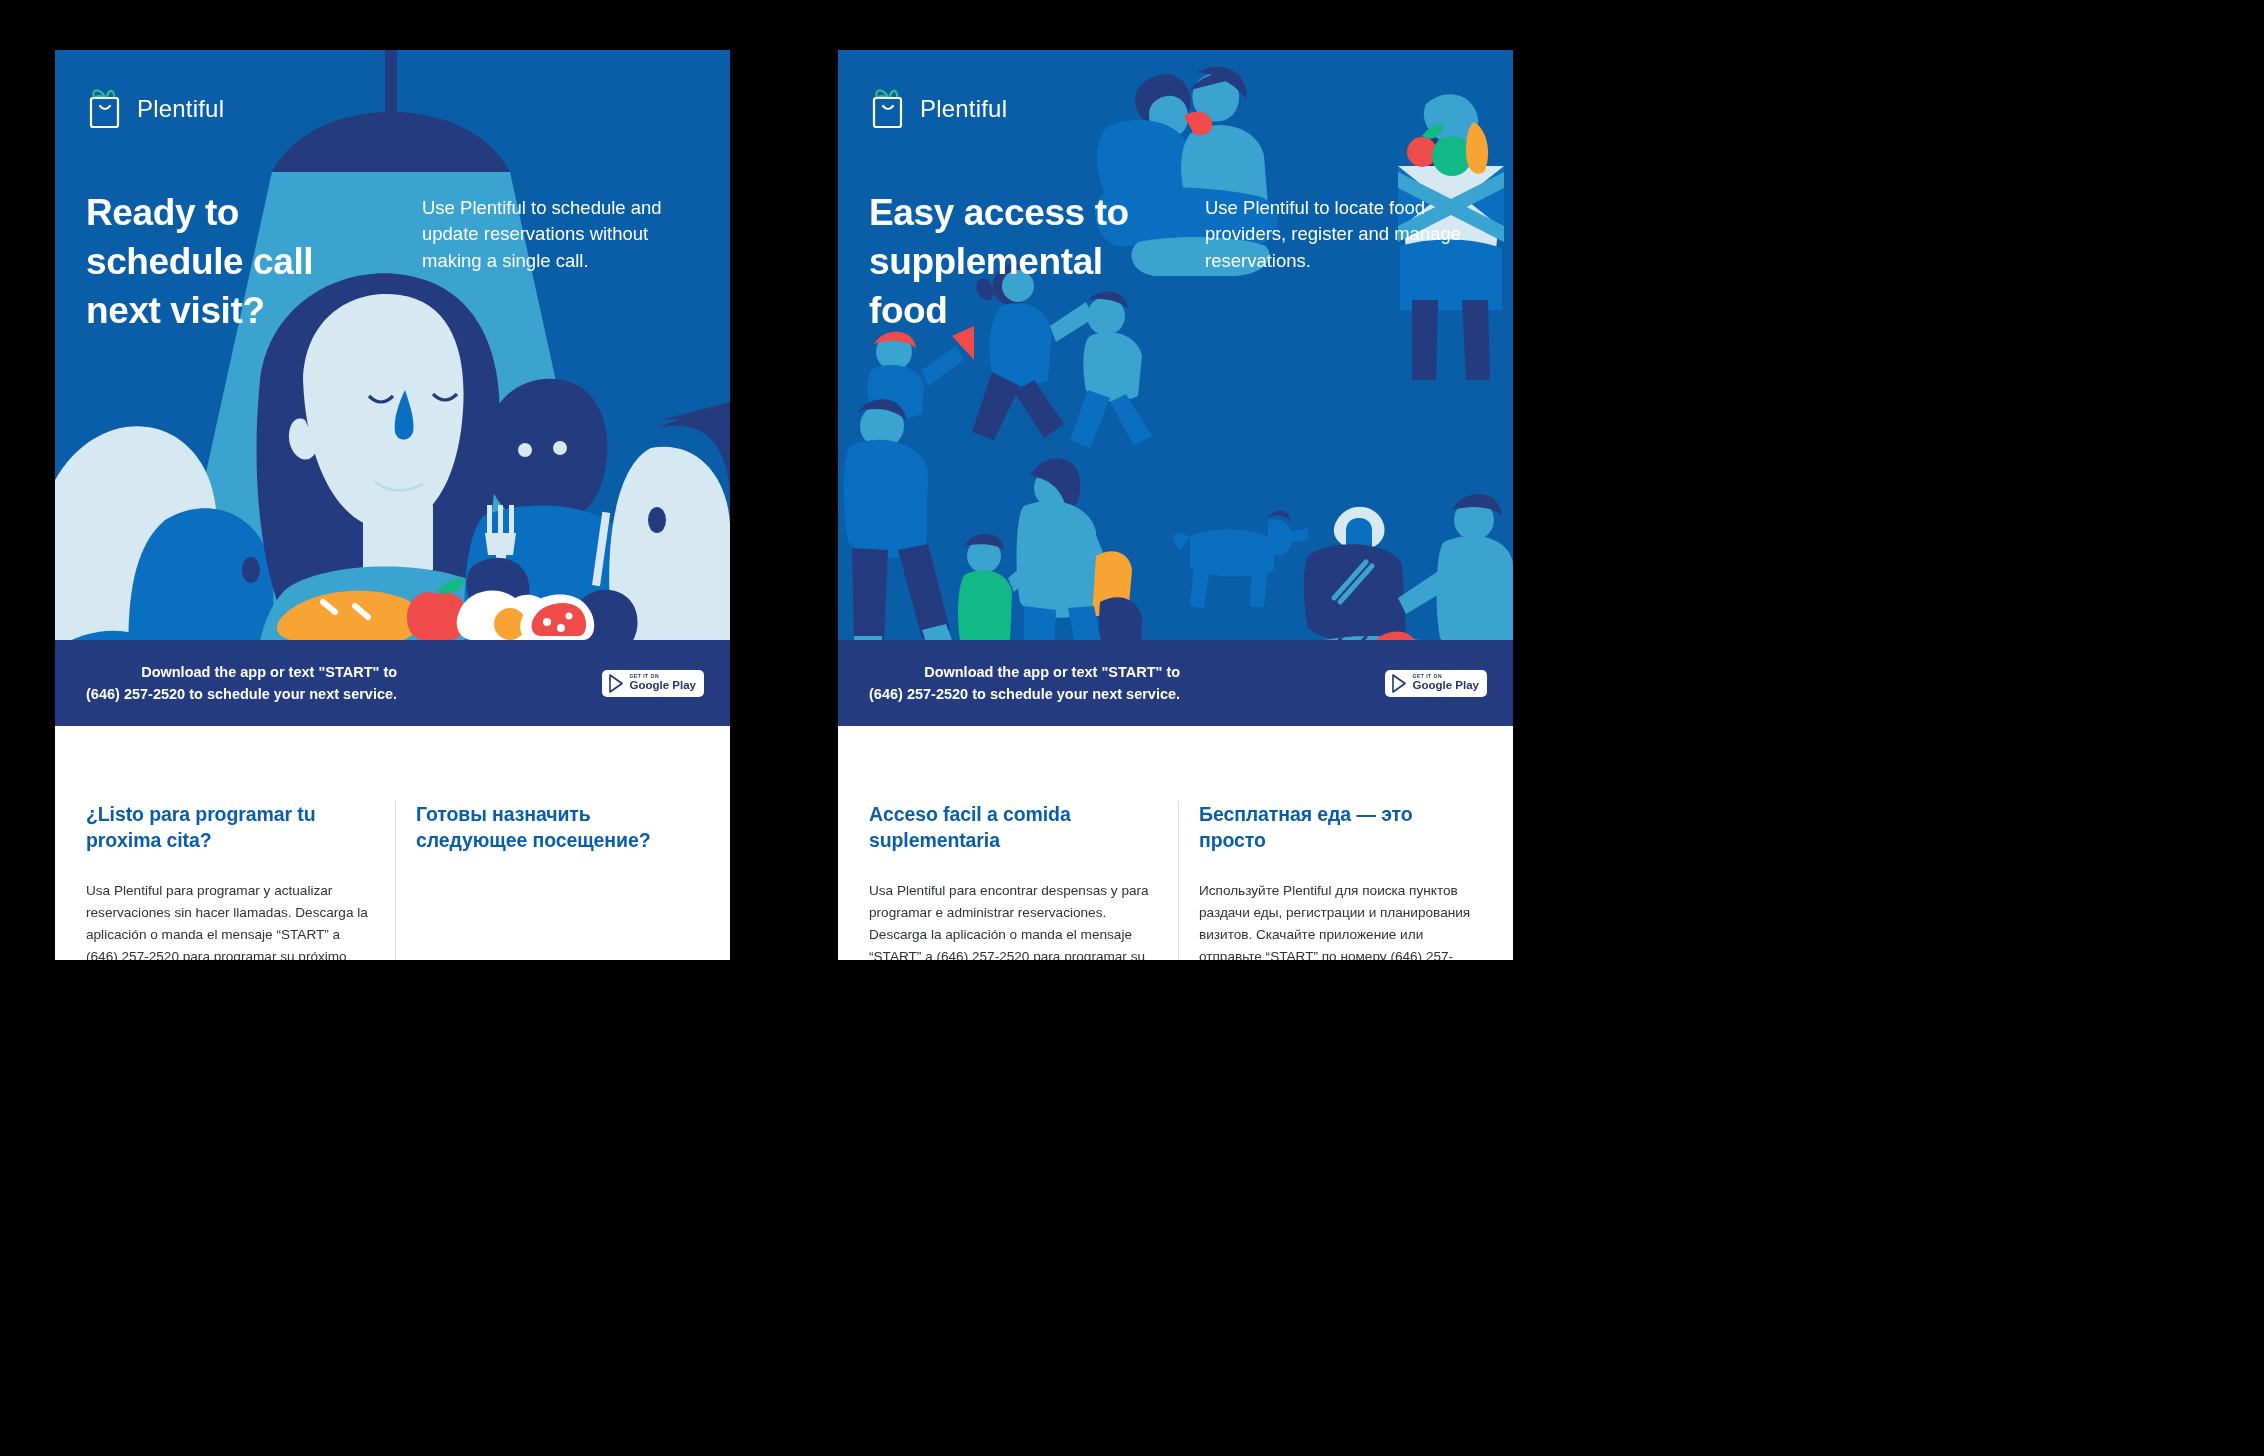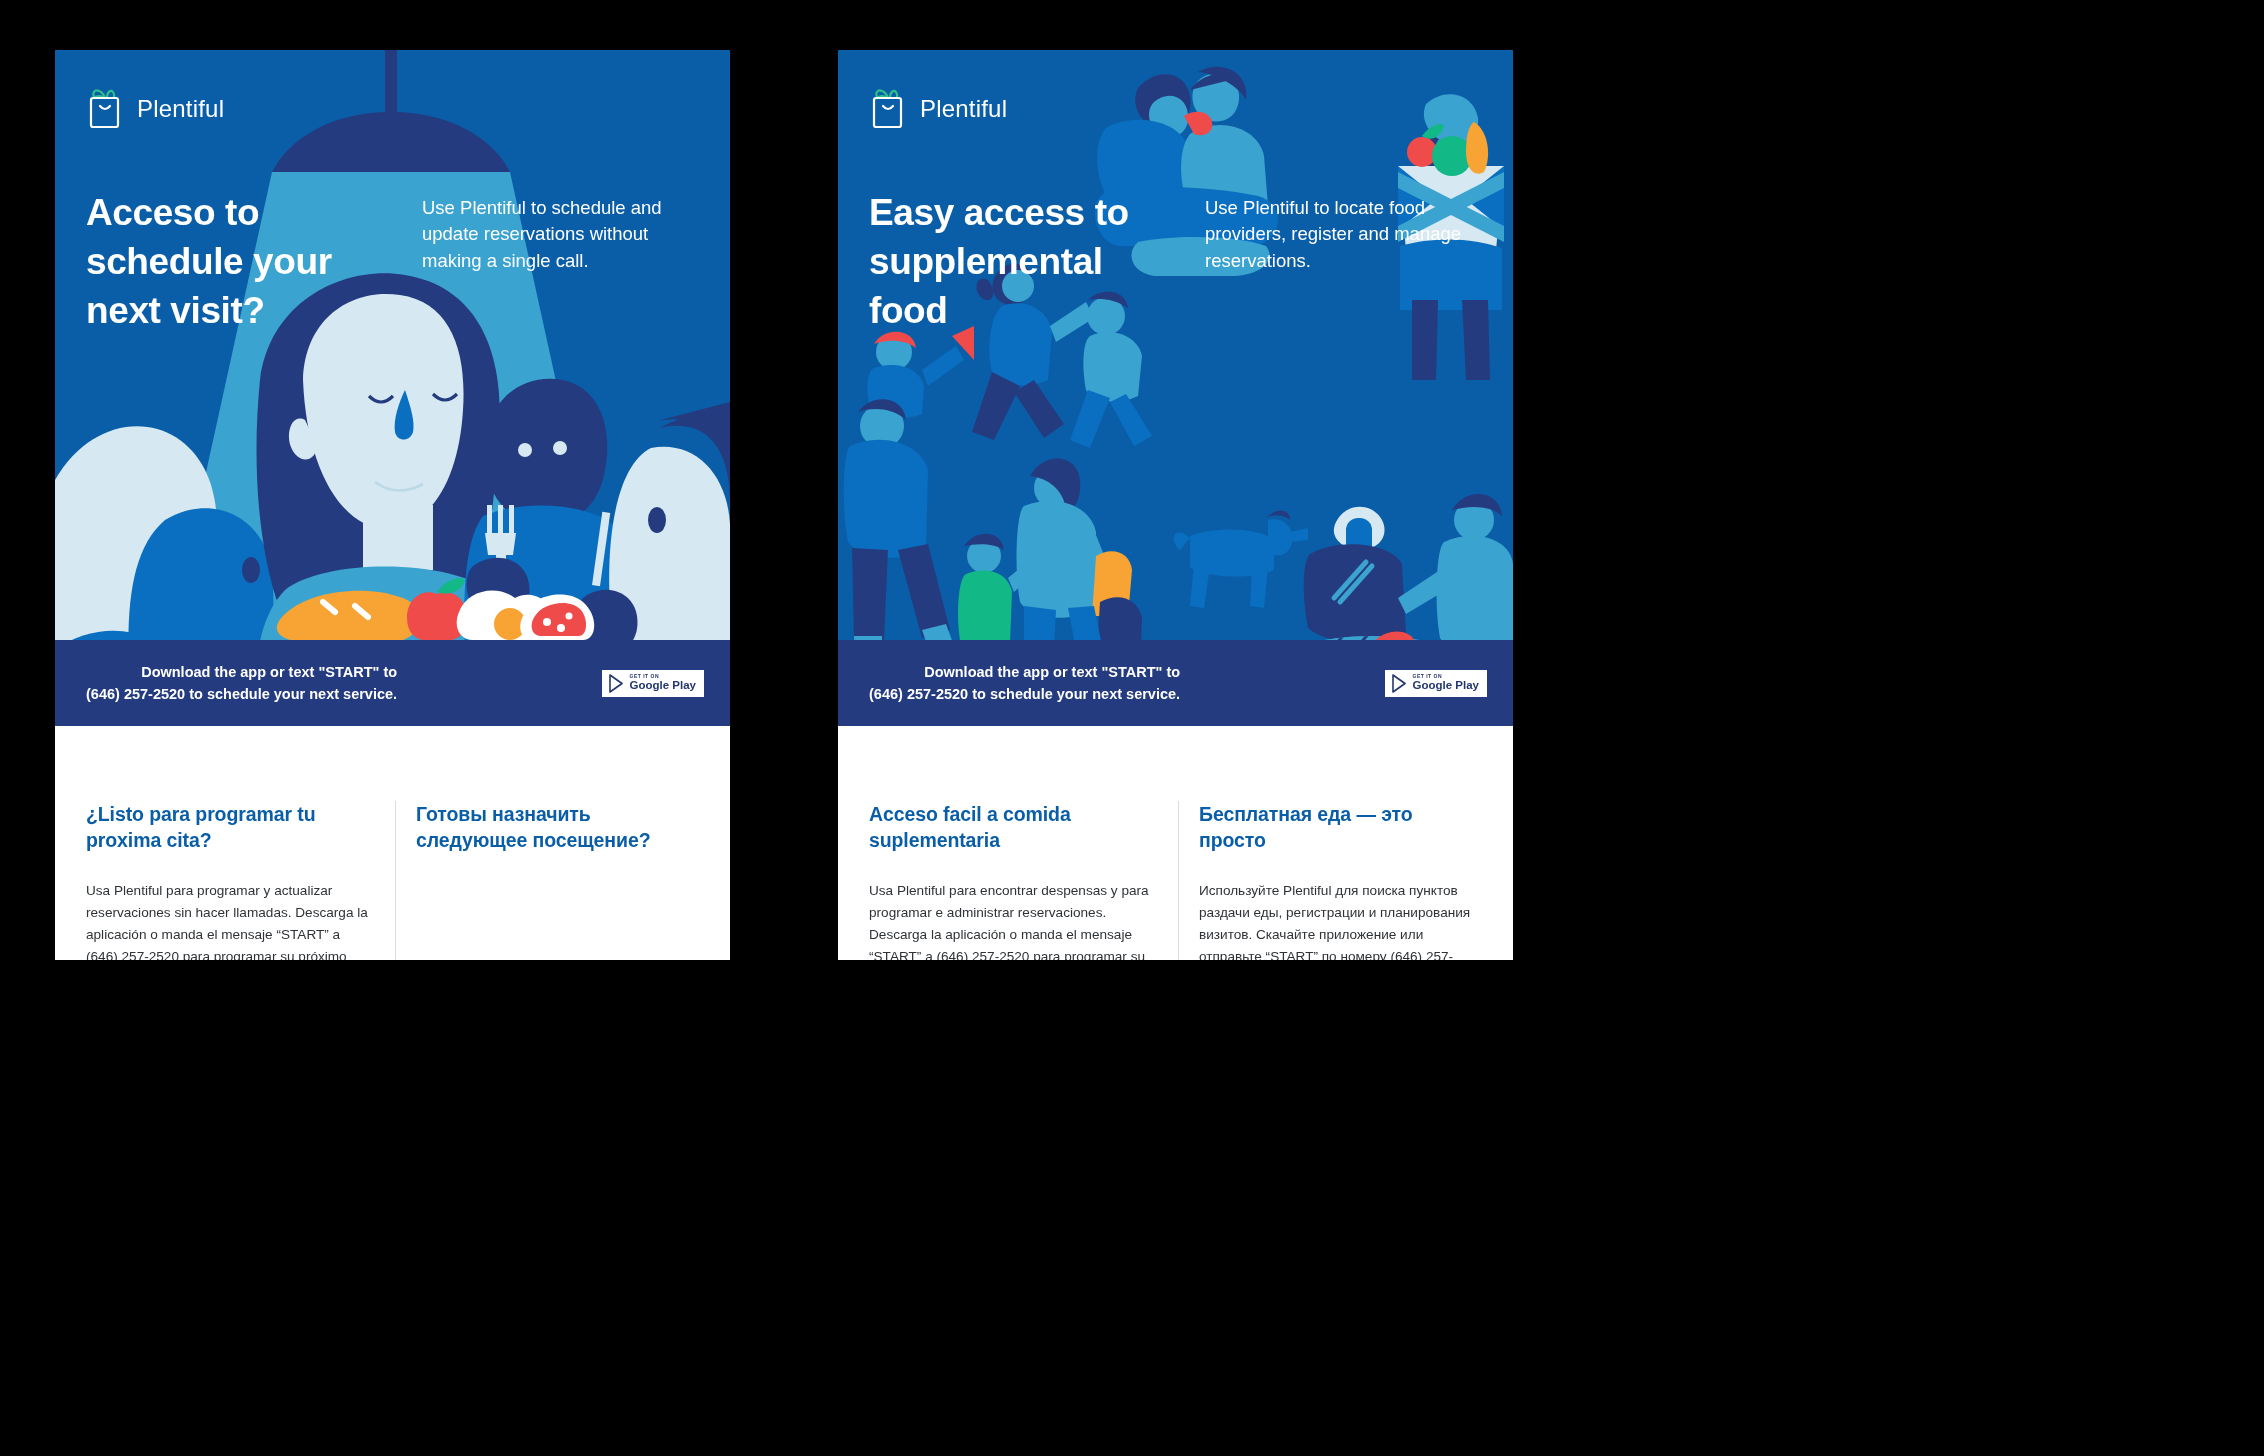--- a/index.html
+++ b/index.html
@@ -44,21 +44,21 @@
 
   
   .cta {
     position: absolute; left: 0; right: 0; bottom: 0; height: 86px;
     background: #243b7f; z-index: 45;
     display: flex; align-items: center; justify-content: space-between;
     padding: 0 26px 0 31px;
   }
   .cta-text { color: #fff; font-size: 14.5px; font-weight: bold; line-height: 1.55; text-align: right; }
   .gp-badge {
-    background: #fff; border-radius: 0; padding: 4px 8px 4px 6px;
+    background: #fff; border-radius: 5px; padding: 4px 8px 4px 6px;
     display: flex; align-items: center; gap: 5px; min-width: 72px;
   }
   .gp-text { line-height: 1; }
   .gp-small { font-size: 5px; color: #23366e; letter-spacing: .5px; font-weight: bold; display:block; }
   .gp-big { font-size: 11.5px; color: #23366e; font-weight: bold; display:block; margin-top: 1px; }
 
   
   .footer { flex: 1; background: #fff; display: flex; padding: 34px 31px 0 31px; }
   .f-col { flex: 1; padding-right: 26px; }
   .f-col + .f-col { border-left: 1px solid #d9dde3; padding-left: 20px; padding-right: 0; }
@@ -169,21 +169,21 @@
           <svg width="38" height="44" viewBox="0 0 38 44">
             <path d="M9 11 C 5 6 9 2 13 4 C 16 5 18 8 19 11" stroke="#2ec08c" stroke-width="2.2" fill="none" stroke-linecap="round"></path>
             <path d="M19 11 C 14 8 8 9 6 12" stroke="#2ec08c" stroke-width="2.2" fill="none" stroke-linecap="round"></path>
             <path d="M21 11 C 21 5 25 2 27 5 C 29 8 28 11 27 11" stroke="#2ec08c" stroke-width="2.2" fill="none" stroke-linecap="round"></path>
             <rect x="5" y="11" width="27" height="29" rx="2" stroke="#ffffff" stroke-width="2.2" fill="none"></rect>
             <path d="M14 19 q5 6 10 0" stroke="#ffffff" stroke-width="2.2" fill="none" stroke-linecap="round"></path>
           </svg>
           <span class="brand-name">Plentiful</span>
         </div>
 
-        <h1 class="headline">Acceso to schedule your next visit?</h1>
+        <h1 class="headline">Ready to schedule call next visit?</h1>
         <p class="kicker">Use Plentiful to schedule and update reservations without making a single call.</p>
 
         <div class="cta">
           <div class="cta-text">
             <div>Download the app or text "START" to</div>
             <div>(646) 257-2520 to schedule your next service.</div>
           </div>
           <div class="gp-badge">
             <svg width="17" height="19" viewBox="0 0 17 19">
               <path d="M2 1 L14 9.5 L2 18 Z" fill="none" stroke="#23366e" stroke-width="1.6" stroke-linejoin="round"></path>

